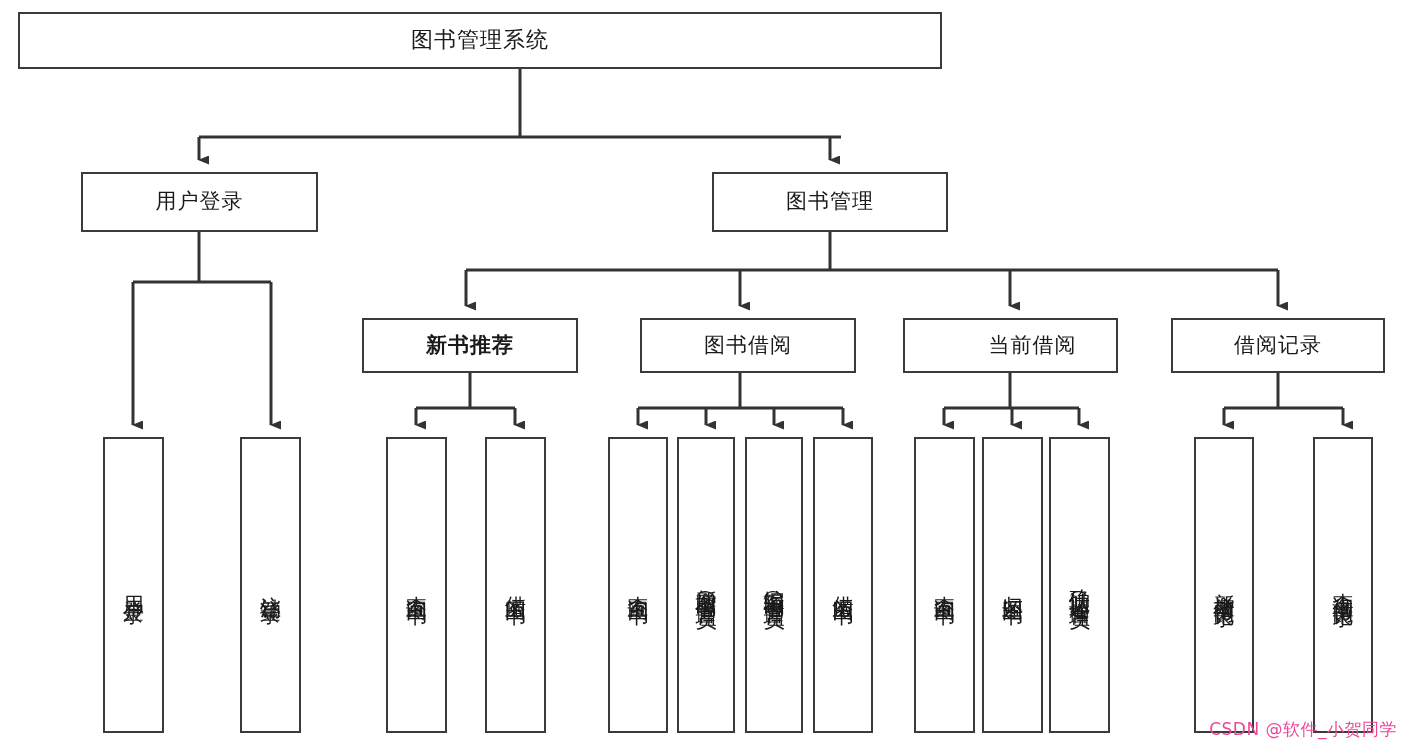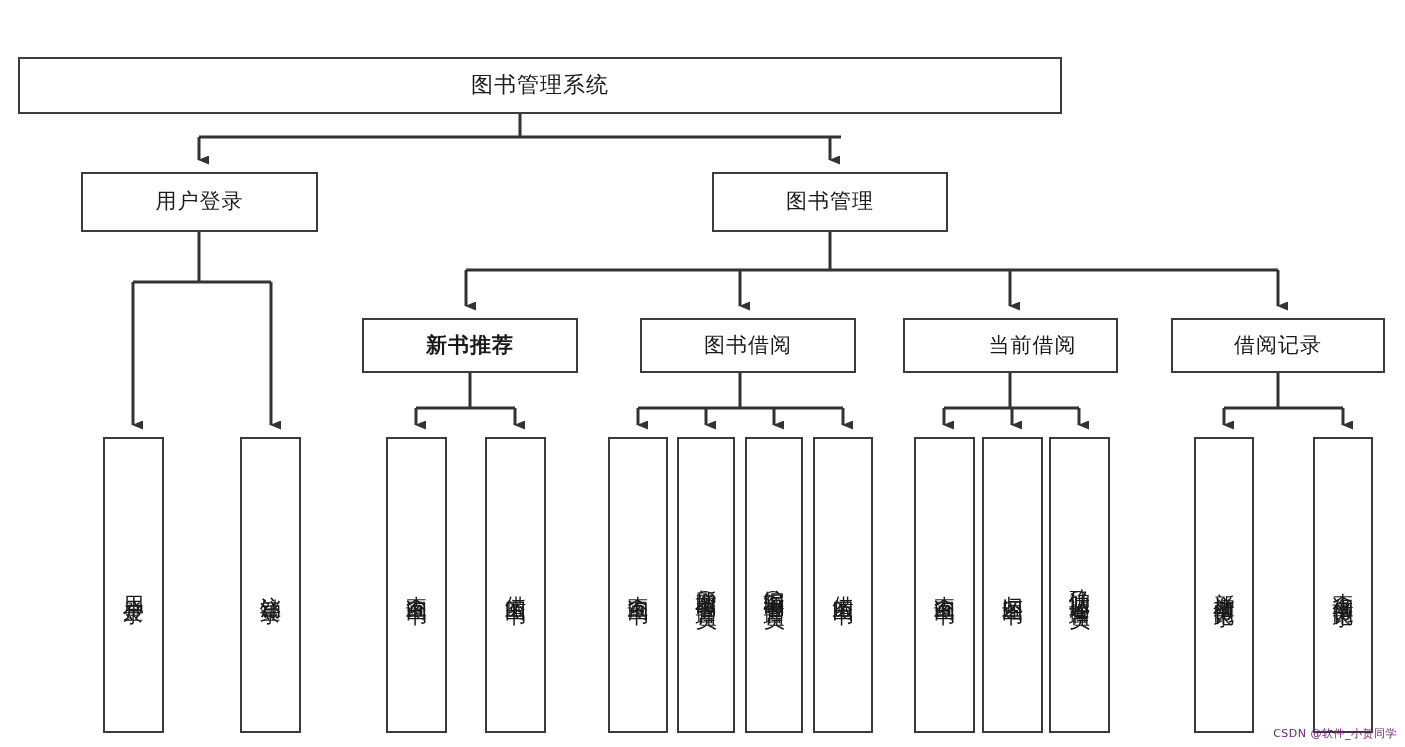--- a/index.html
+++ b/index.html
@@ -50,22 +50,22 @@
     line-height: 1.05;
     letter-spacing: 3px;
     color: #1a1a1a;
     white-space: nowrap;
   }
   .root-label { font-size: 22px; }
   .watermark {
     position: absolute;
     right: 8px;
     bottom: 6px;
-    font-size: 11px;
-    color: #701a75;
+    font-size: 17px;
+    color: #ec4899;
     letter-spacing: 0.5px;
     white-space: nowrap;
     pointer-events: none;
   }
 </style>
 </head>
 <body>
 
 <div id="diagram-root">
 
@@ -124,21 +124,21 @@
     </g>
 
     <g stroke="#333333" stroke-width="3" fill="none">
       <path d="M1278,373 L1278,408"></path>
       <path d="M1224,408 L1343,408"></path>
       <path d="M1224,408 L1224,425" marker-end="url(#arrowhead)"></path>
       <path d="M1343,408 L1343,425" marker-end="url(#arrowhead)"></path>
     </g>
   </svg>
 
-  <div class="node-box" id="node-root" style="left: 18px; top: 12px; width: 1044px; height: 57px; margin-top: 45px;">
+  <div class="node-box" id="node-root" style="left: 18px; top: 12px; width: 924px; height: 57px;">
     <span class="node-label-h root-label">图书管理系统</span>
   </div>
 
   <div class="node-box" id="node-l2-0" style="left: 81px; top: 172px; width: 237px; height: 60px;">
     <span class="node-label-h">用户登录</span>
   </div>
   <div class="node-box" id="node-l2-1" style="left: 712px; top: 172px; width: 236px; height: 60px;">
     <span class="node-label-h">图书管理</span>
   </div>
 

